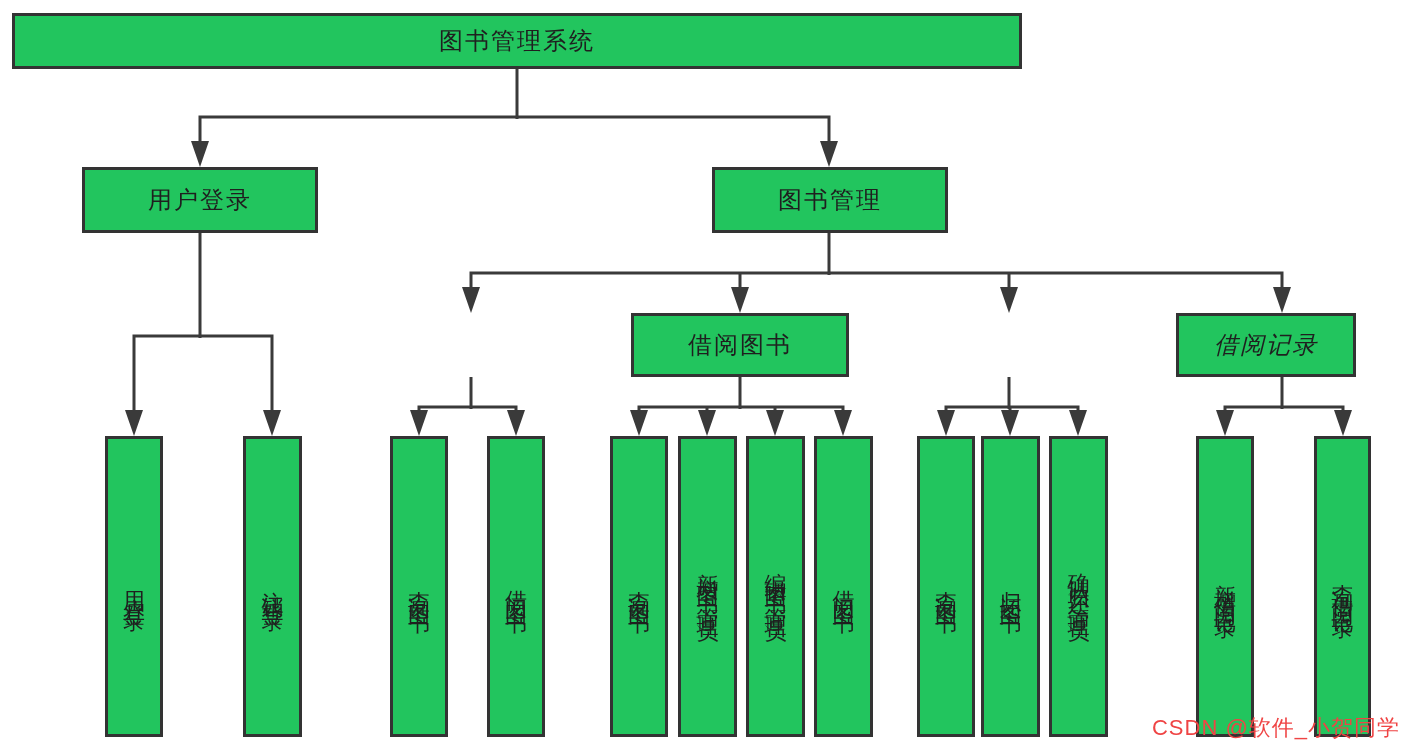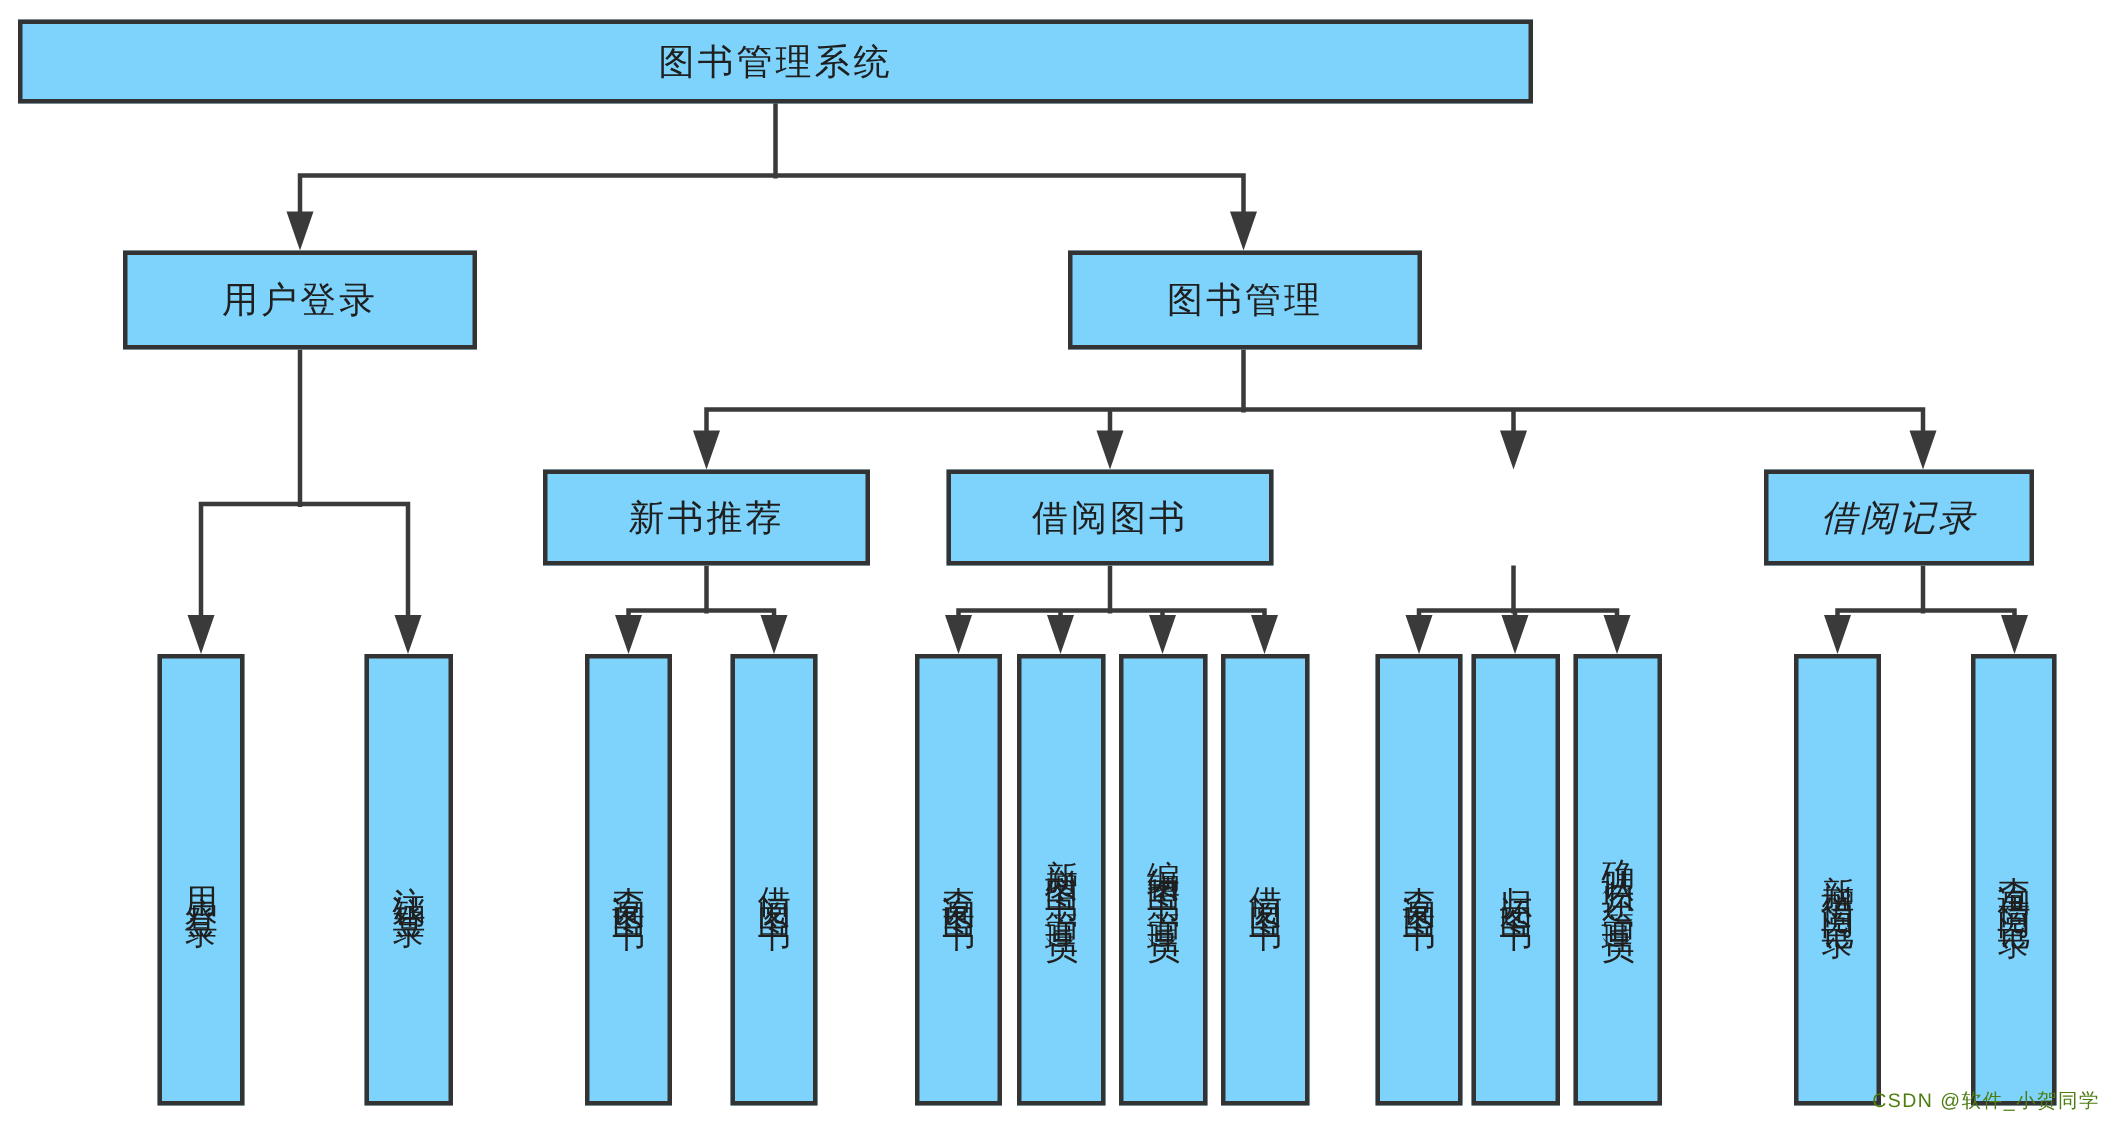--- a/index.html
+++ b/index.html
@@ -11,39 +11,39 @@
     overflow: hidden;
   }
   .canvas { position: absolute; left: 0; top: 0; width: 1405px; height: 747px; }
   svg.connectors { position: absolute; left: 0; top: 0; z-index: 1; }
   svg.connectors path { stroke: #3a3a3a; stroke-width: 3; fill: none; stroke-linejoin: miter; }
   svg.connectors polygon { fill: #3a3a3a; stroke: none; }
   .node {
     position: absolute;
     box-sizing: border-box;
     border: 3px solid #333333;
-    background: #7dd3fc;
+    background: #22c55e;
     display: flex; align-items: center; justify-content: center;
     color: #1f1f1f;
     z-index: 2;
   }
   .h-node { font-size: 24px; letter-spacing: 2px; }
   .leaf .v-text {
     writing-mode: vertical-rl;
     text-orientation: mixed;
     font-size: 22px;
     letter-spacing: 7px;
     line-height: 1.1;
     white-space: nowrap;
   }
   .watermark {
     position: absolute;
     right: 5px; bottom: 4px;
-    font-size: 13px;
-    color: #4d7c0f;
+    font-size: 22px;
+    color: #ef4444;
     letter-spacing: 1px;
     z-index: 3;
   }
 </style>
 </head>
 <body>
 
 <div class="canvas">
 
   <svg class="connectors" width="1405" height="747">
@@ -80,21 +80,20 @@
     <path d="M1282,377 V409 M1225,415 V407 H1343 V415"></path>
     <polygon points="1216,410 1234,410 1225,436"></polygon>
     <polygon points="1334,410 1352,410 1343,436"></polygon>
   </svg>
 
   <div class="node h-node" style="left:12px; top:13px; width:1010px; height:56px;">图书管理系统</div>
 
   <div class="node h-node" style="left:82px; top:167px; width:236px; height:66px;">用户登录</div>
   <div class="node h-node" style="left:712px; top:167px; width:236px; height:66px;text-align:center;">图书管理</div>
 
-  <div class="node h-node" style="left:362px; top:313px; width:218px; height:64px;">新书推荐</div>
   <div class="node h-node" style="left:631px; top:313px; width:218px; height:64px;">借阅图书</div>
   <div class="node h-node" style="left:1176px; top:313px; width:180px; height:64px;font-style:italic;">借阅记录</div>
 
   <div class="node leaf" style="left:105px; top:436px; width:58px; height:301px;">
     <span class="v-text">用户登录</span>
   </div>
   <div class="node leaf" style="left:243px; top:436px; width:59px; height:301px;">
     <span class="v-text">注销登录</span>
   </div>
 

